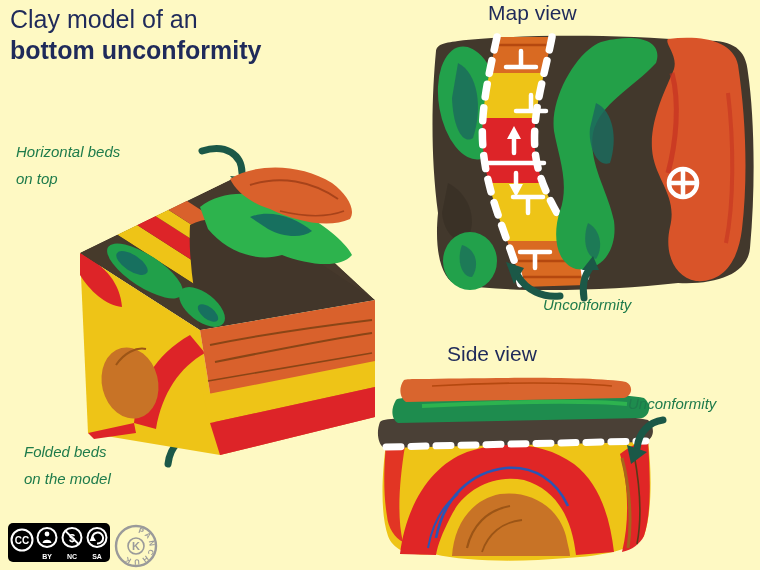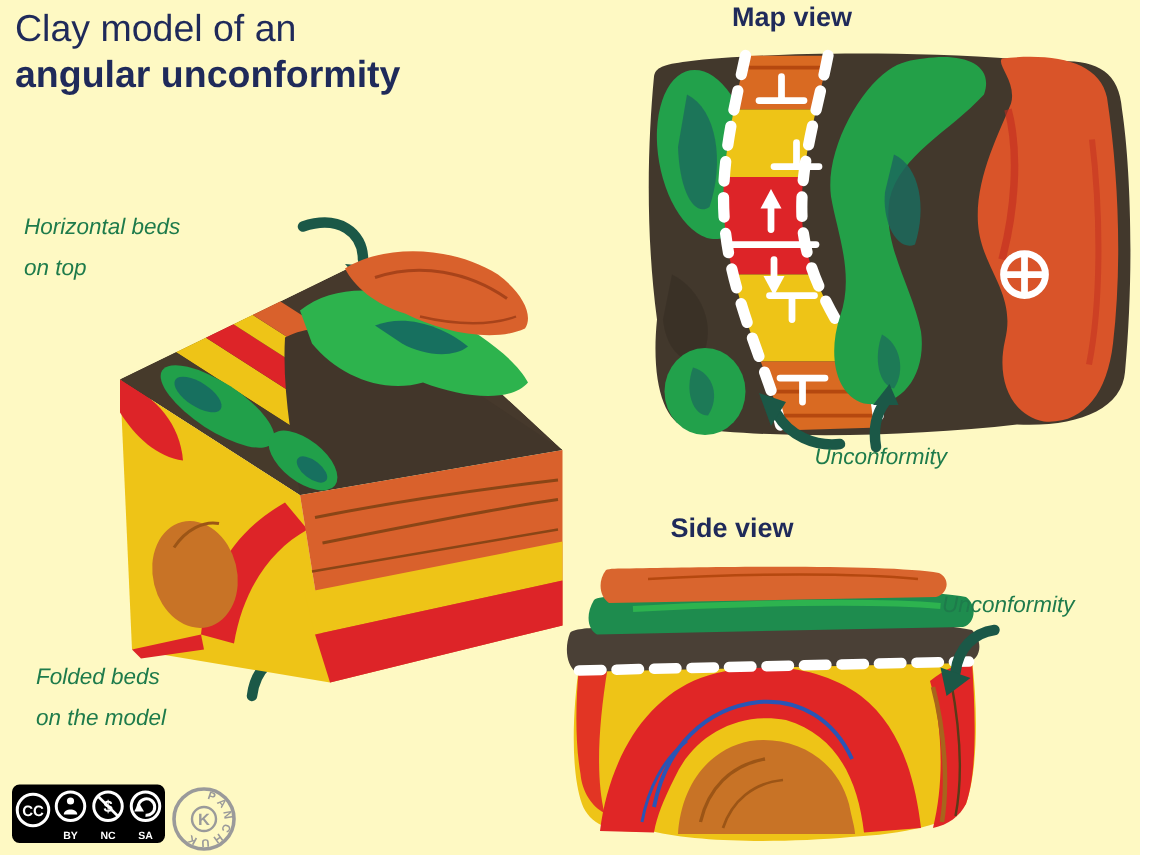--- a/index.html
+++ b/index.html
@@ -2,37 +2,37 @@
 <html><head>
 <meta charset="utf-8">
 <style>
   html,body{margin:0;padding:0;background:#fff;}
   .canvas{position:relative;width:760px;height:570px;background:#fef9c3;overflow:hidden;
           font-family:"Liberation Sans",sans-serif;}
   .abs{position:absolute;}
   .title{left:10px;top:4px;color:#1f2a5a;font-size:25px;line-height:31px;}
   .title .t2{font-weight:bold;}
   .green-label{color:#1e7b4b;font-style:italic;font-size:15px;line-height:27px;}
-  .view-title{color:#1f2a5a;font-weight:bold;font-size:18px;}
+  .view-title{color:#1f2a5a;font-weight:normal;font-size:21px;}
   svg{display:block;overflow:visible;}
   .arrow-path{stroke:#1b5847;stroke-width:7;fill:none;stroke-linecap:round;}
   .arrow-head{fill:#1b5847;stroke:none;}
   .wsym{stroke:#ffffff;stroke-width:4.5;stroke-linecap:round;fill:none;}
   .dash{stroke:#ffffff;stroke-width:7.5;fill:none;stroke-linecap:round;stroke-dasharray:13 11;}
   .cc-txt{fill:#ffffff;font-family:"Liberation Sans",sans-serif;font-weight:bold;}
   .stamp-txt{fill:#9a9a9a;font-family:"Liberation Sans",sans-serif;font-weight:bold;}
 </style>
 </head>
 <body>
 
 <div class="canvas">
 
   <div class="abs title">
     <div class="t1">Clay model of an</div>
-    <div class="t2">angular unconformity</div>
+    <div class="t2">bottom unconformity</div>
   </div>
 
   <div class="abs green-label" style="left:16px;top:138px;">
     <div>Horizontal beds</div>
     <div>on top</div>
   </div>
 
   <svg class="abs" style="left:198px;top:141px;" width="60" height="58" viewBox="0 0 60 58">
     <path class="arrow-path" d="M4,10 C28,2 44,14 44,32"></path>
     <path class="arrow-head" d="M46,50 L32,35 L55,37 Z"></path>

